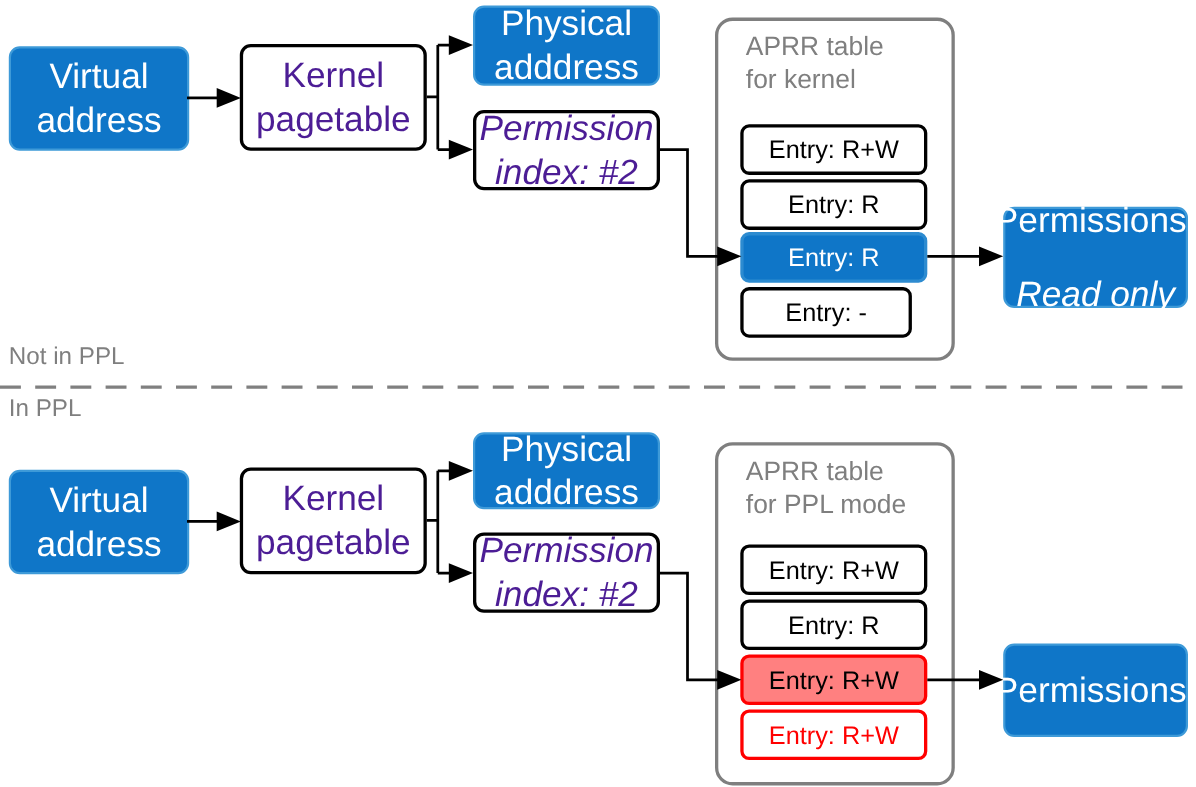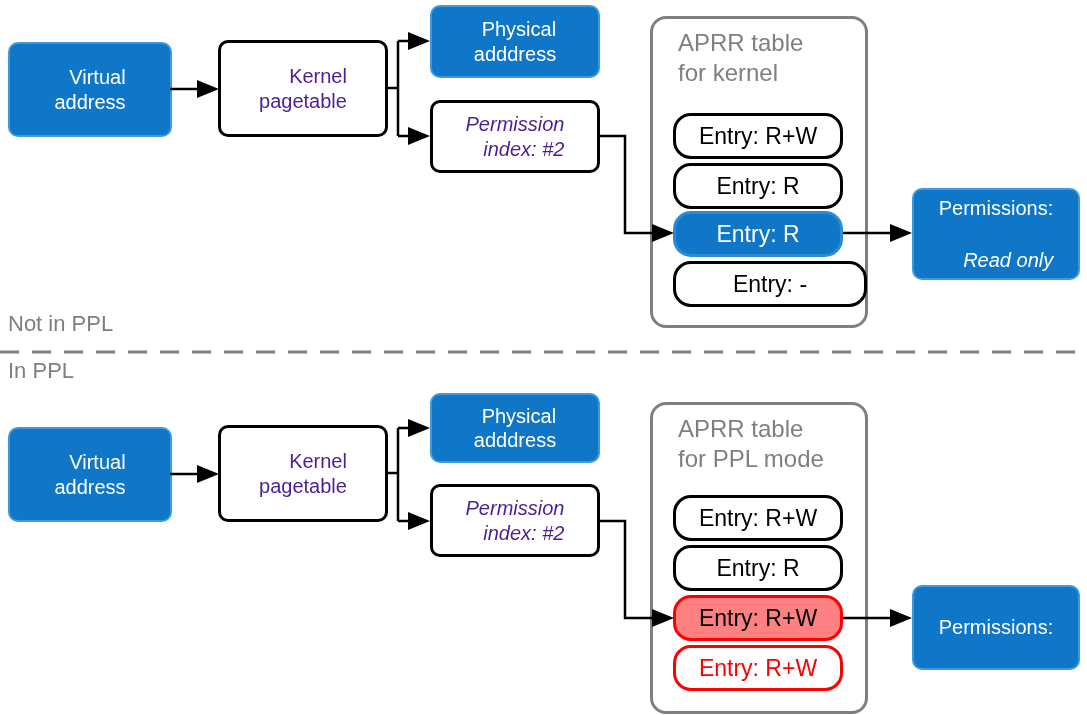--- a/index.html
+++ b/index.html
@@ -3,38 +3,38 @@
 <meta charset="utf-8">
 <style>
   html,body{margin:0;padding:0;background:#fff;}
   #stage{
     position:relative;width:1087px;height:715px;background:#ffffff;
     font-family:"Liberation Sans", sans-serif;overflow:hidden;
   }
   .abs{position:absolute;box-sizing:border-box;}
   .pre{white-space:pre-line;}
   .cbox{
-    display:flex;align-items:center;justify-content:center;text-align:right;
-    font-size:20px;line-height:1.22;z-index:2;
+    display:flex;align-items:center;justify-content:center;text-align:center;
+    font-size:32px;line-height:1.22;z-index:2;
   }
   .blue-box{
     background:#0f76c8;border:2px solid #3e9ad8;border-radius:10px;color:#ffffff;
   }
   .black-box{
     background:transparent;border:3px solid #000000;border-radius:10px;color:#4c1d95;
   }
   .table-box{
     background:transparent;border:3px solid #7f7f7f;border-radius:16px;z-index:1;
   }
   .table-title{
     color:#7f7f7f;font-size:24px;line-height:1.25;text-align:left;z-index:2;
   }
   .entry{
     display:flex;align-items:center;justify-content:center;text-align:left;
-    font-size:23px;border:3px solid #000000;border-radius:18px;color:#000000;z-index:2;
+    font-size:23px;border:3px solid #000000;border-radius:8px;color:#000000;z-index:2;
     background:transparent;
   }
   .entry.sel-blue{background:#0f76c8;border-color:#2d8bd0;color:#ffffff;}
   .entry.sel-pink{background:#ff8080;border-color:#ff0000;color:#000000;}
   .entry.red-outline{border-color:#ff0000;color:#ff0000;}
   .perm-line2{font-style:italic;display:block;margin-top:28px;}
   .perm-line1{display:block;}
   .italic{font-style:italic;}
   .zone-label{
     color:#7f7f7f;font-size:22px;z-index:2;
@@ -58,21 +58,21 @@
   <div class="abs cbox black-box pre italic" style="left:430px;top:100px;width:170px;height:73px;">Permission
 index: #2</div>
 
   <div class="abs table-box" style="left:650px;top:16px;width:218px;height:312px;"></div>
   <div class="abs table-title pre" style="left:678px;top:28px;width:180px;">APRR table
 for kernel</div>
 
   <div class="abs entry" style="left:673px;top:113px;width:170px;height:46px;">Entry: R+W</div>
   <div class="abs entry" style="left:673px;top:163px;width:170px;height:46px;">Entry: R</div>
   <div class="abs entry sel-blue" style="left:673px;top:211px;width:170px;height:46px;">Entry: R</div>
-  <div class="abs entry" style="left:673px;top:261px;width:194px;height:46px;">Entry: -</div>
+  <div class="abs entry" style="left:673px;top:261px;width:156px;height:46px;">Entry: -</div>
 
   <div class="abs cbox blue-box" style="left:912px;top:188px;width:168px;height:92px;">
     <div>
       <span class="perm-line1">Permissions:</span>
       <span class="perm-line2">Read only</span>
     </div>
   </div>
 
   <div class="abs zone-label" style="left:8px;top:311px;">Not in PPL</div>
   <div class="abs zone-label" style="left:8px;top:358px;">In PPL</div>

